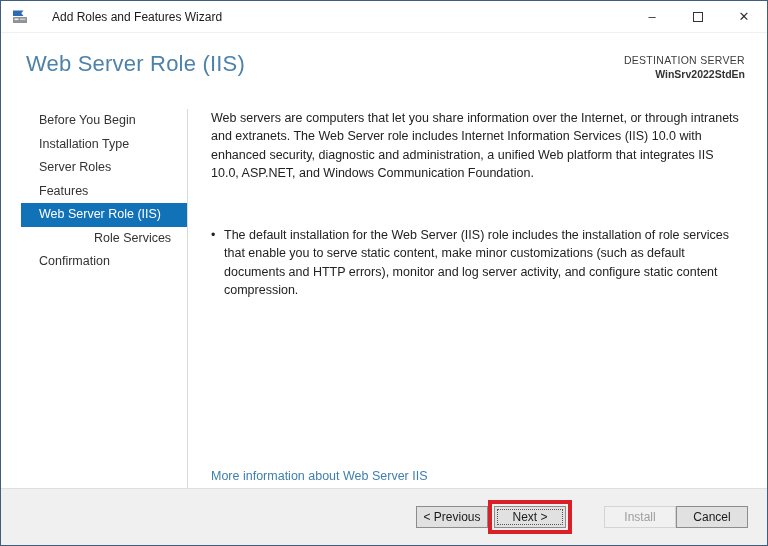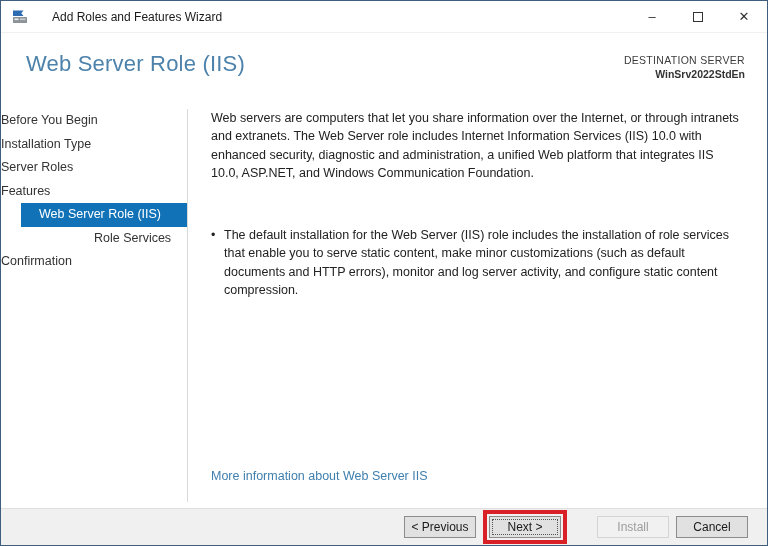--- a/index.html
+++ b/index.html
@@ -44,20 +44,21 @@
   .dest-value { font-size: 10.5px; font-weight: bold; color: #333; }
 
   
   .sidebar {
     position: absolute; left: 0; top: 108px; width: 187px; bottom: 43px;
     border-right: 1px solid #d9d9d9;
     font-size: 12.5px;
   }
   .nav-item {
     height: 23.5px; line-height: 23.5px;
+    padding-left: 38px;
     color: #333333;
     cursor: default;
     white-space: nowrap;
   }
   .nav-item.child { padding-left: 57px; margin-left: 36px; }
   .nav-item.selected {
     background: #1272b8;
     color: #ffffff;
     margin-left: 20px;
     padding-left: 18px;
@@ -72,33 +73,33 @@
   .content p.intro { max-width: 545px; }
   .bullet-row { display: flex; margin-top: 44px; max-width: 540px; }
   .bullet-glyph { width: 13px; flex: 0 0 auto; font-size: 12.5px; color: #222; }
   .info-link {
     position: absolute; left: 210px; top: 468px;
     font-size: 12.5px; color: #3f7fae; text-decoration: none; cursor: pointer;
   }
 
   
   .footer {
-    position: absolute; left: 0; right: 0; bottom: 0; height: 37px;
+    position: absolute; left: 0; right: 0; bottom: 0; height: 57px;
     background: #f0f0f0; border-top: 1px solid #dfdfdf;
     display: flex; align-items: center; justify-content: flex-end;
-    padding-right: 19px; gap: 7px;
+    padding-right: 19px; 
   }
   .btn {
     min-width: 72px; height: 22px;
     background: #e1e1e1; border: 1px solid #8c8c8c;
     font-family: "Liberation Sans", sans-serif;
     font-size: 12px; color: #1a1a1a; cursor: pointer;
   }
   .btn.disabled {
-    background: #f1f1f1; border-color: #d4d4d4; color: #9d9d9d; cursor: default;
+    background: #f1f1f1; border-color: #d4d4d4; color: #9d9d9d; cursor: default; margin-left: 16px;
   }
   .next-annotation {
     border: 4px solid #d92027; padding: 2px; background: transparent;
     display: flex; align-items: center;
   }
   .btn.focused { outline: 1px dotted #555; outline-offset: -4px; }
   .spacer { width: 16px; }
 </style>
 </head>
 <body>

